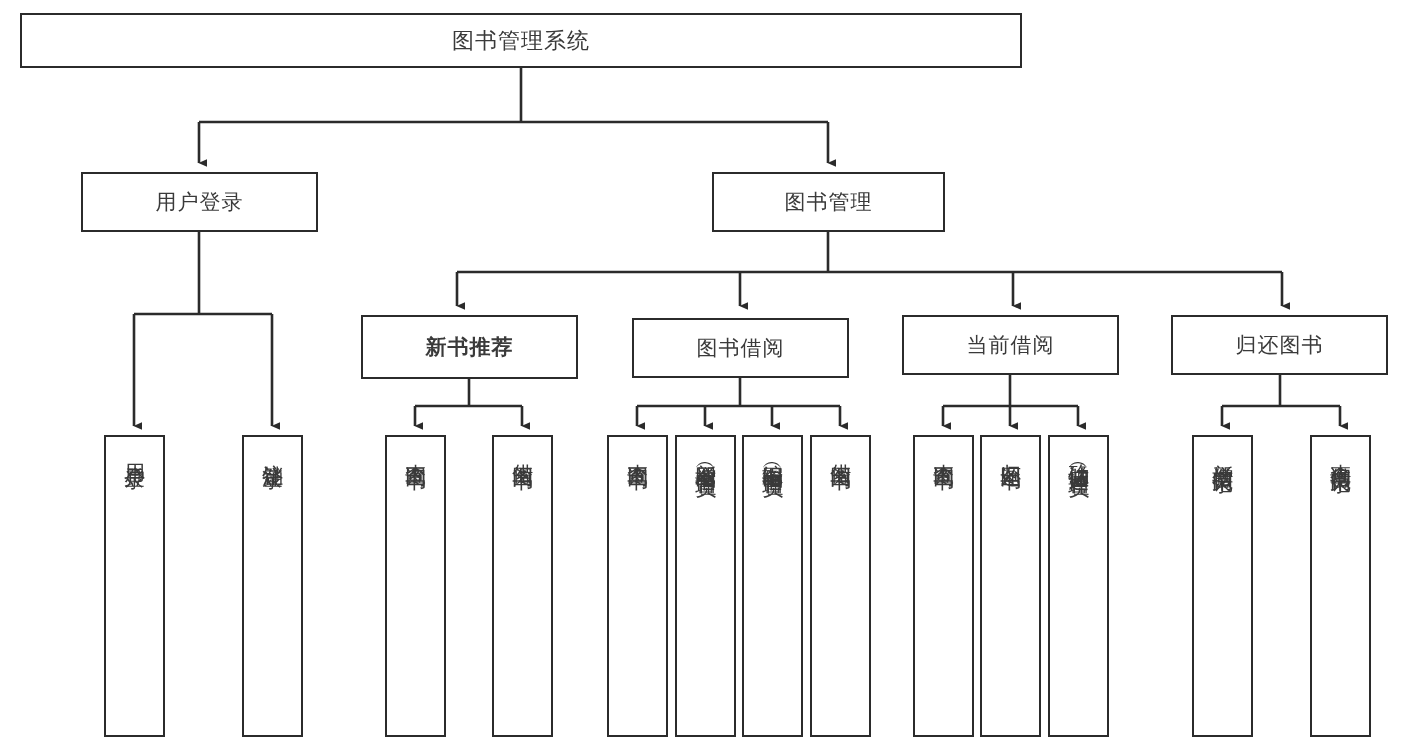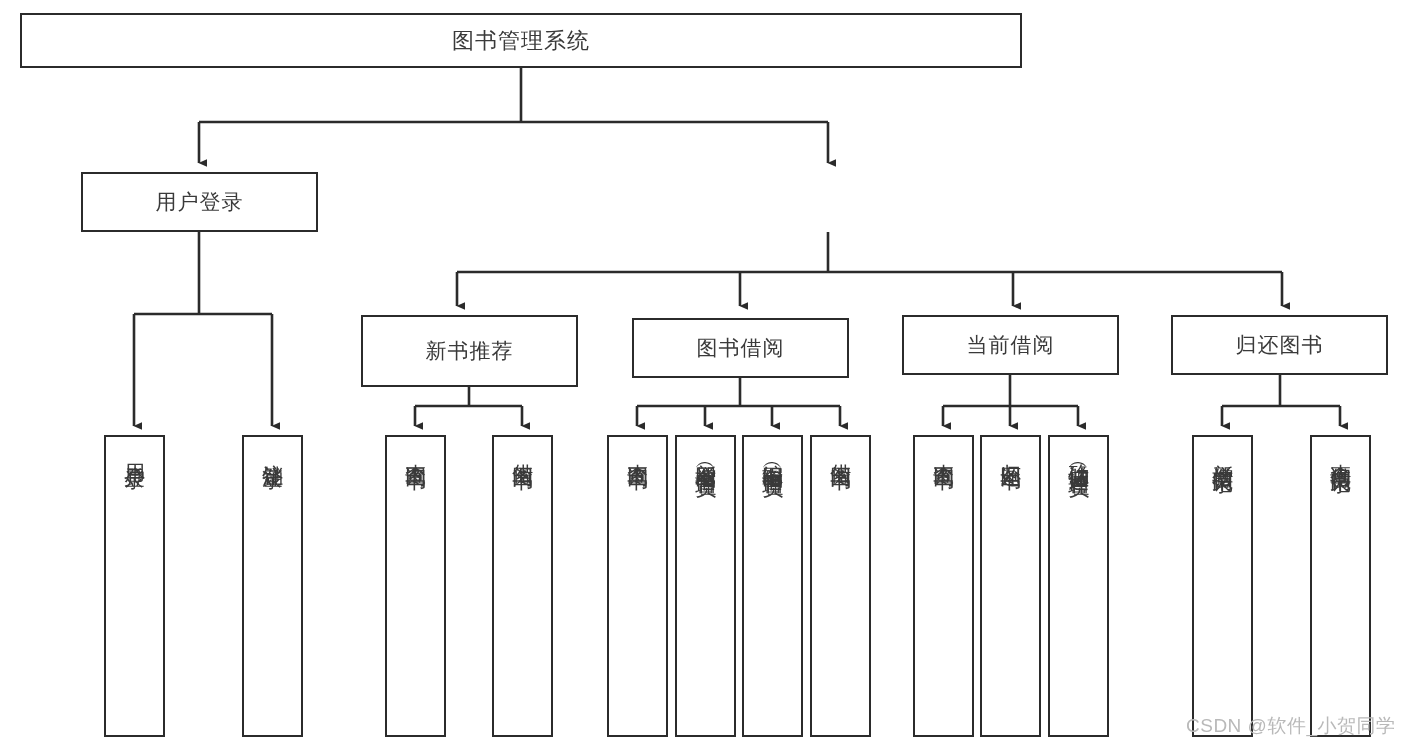--- a/index.html
+++ b/index.html
@@ -131,22 +131,25 @@
     </g>
   </svg>
 
   <div class="node node-h node-root" style="left:20px; top:13px; width:1002px; height:55px;">
     <span class="label">图书管理系统</span>
   </div>
 
   <div class="node node-h" style="left:81px; top:172px; width:237px; height:60px;">
     <span class="label">用户登录</span>
   </div>
-
-  <div class="node node-h" style="left:361px; top:315px; width:217px; height:72px;">
+  <div class="node node-h" style="left:712px; top:172px; width:233px; height:60px;">
+    <span class="label">图书管理</span>
+  </div>
+
+  <div class="node node-h" style="left:361px; top:315px; width:217px; height:64px;font-weight:bold;">
     <span class="label">新书推荐</span>
   </div>
   <div class="node node-h" style="left:632px; top:318px; width:217px; height:60px;">
     <span class="label">图书借阅</span>
   </div>
   <div class="node node-h" style="left:902px; top:315px; width:217px; height:60px;">
     <span class="label">当前借阅</span>
   </div>
   <div class="node node-h" style="left:1171px; top:315px; width:217px; height:60px;">
     <span class="label">归还图书</span>
@@ -189,15 +192,14 @@
     <span class="label">确认归还（管理员）</span>
   </div>
 
   <div class="node node-v" style="left:1192px; top:435px; width:61px; height:302px;">
     <span class="label">新增借阅记录</span>
   </div>
   <div class="node node-v" style="left:1310px; top:435px; width:61px; height:302px;">
     <span class="label">查询借阅记录</span>
   </div>
 
-  <div id="watermark">CSDN @软件_小贺同学</div>
 
 </div>
 
 </body></html>

